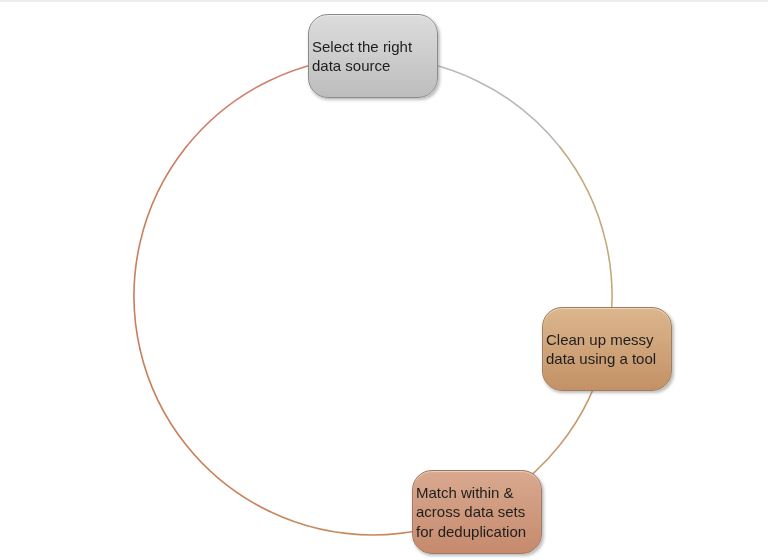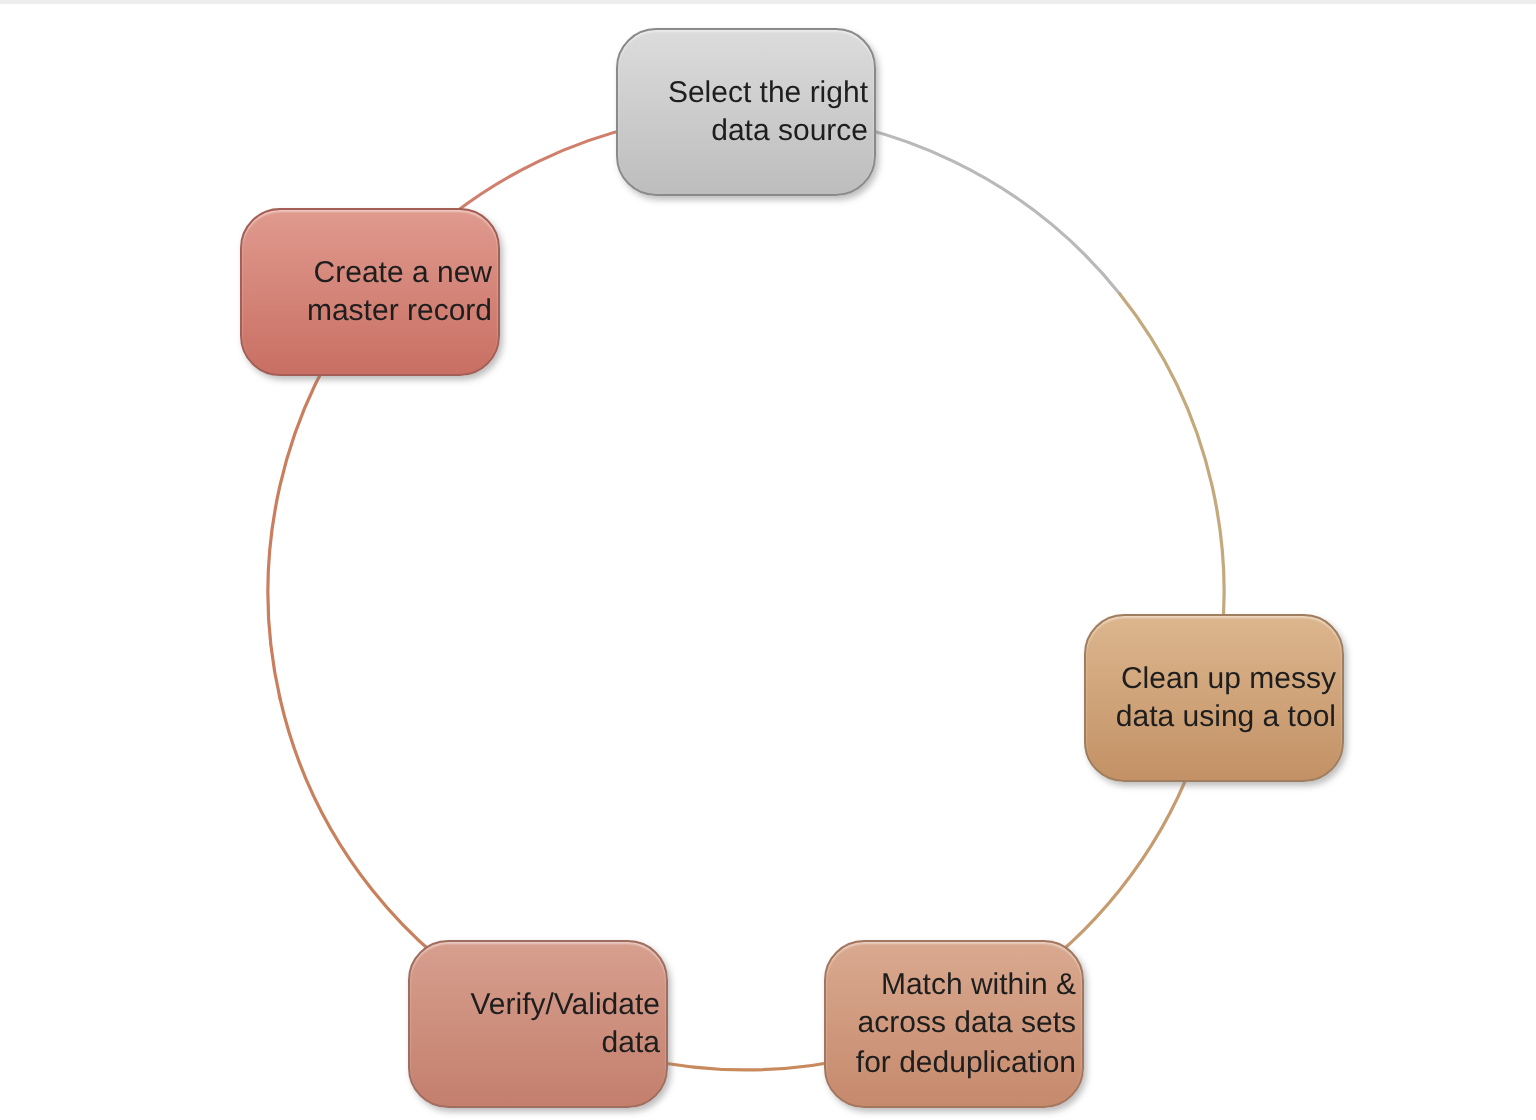--- a/index.html
+++ b/index.html
@@ -33,21 +33,21 @@
   .node {
     position: absolute;
     width: 130px;
     height: 84px;
     box-sizing: border-box;
     border: 1.5px solid #999;
     border-radius: 20px;
     display: flex;
     align-items: center;
     justify-content: center;
-    text-align: right;
+    text-align: left;
     padding: 4px 3px;
     font-size: 15px;
     line-height: 1.28;
     color: #1e1e1e;
     box-shadow: 1.5px 2px 3px rgba(110,110,110,0.45),
                 inset 0 1px 1px rgba(255,255,255,0.45);
   }
   .n0 { left: 308px; top: 14px;  }
   .n1 { left: 496px; top: 104px; }
   .n2 { left: 542px; top: 307px; }
@@ -74,19 +74,13 @@
 
   <div class="node n0" style="background: linear-gradient(rgb(220, 220, 220) 0%, rgb(189, 189, 189) 100%); border-color: rgb(138, 138, 138); color: rgb(30, 30, 30);">
     <span>Select the right data source</span>
   </div>
   <div class="node n3" style="background: linear-gradient(rgb(217, 169, 143) 0%, rgb(198, 138, 109) 100%); border-color: rgb(163, 118, 95); color: rgb(30, 30, 30);">
     <span>Match within &amp; across data sets for deduplication</span>
   </div>
   <div class="node n2" style="background: linear-gradient(rgb(220, 182, 142) 0%, rgb(195, 145, 101) 100%); border-color: rgb(159, 126, 95); color: rgb(30, 30, 30);">
     <span>Clean up messy data using a tool</span>
   </div>
-  <div class="node n4" style="background: linear-gradient(rgb(215, 159, 142) 0%, rgb(196, 127, 109) 100%); border-color: rgb(160, 110, 96); color: rgb(30, 30, 30);">
-    <span>Verify/Validate data</span>
-  </div>
-  <div class="node n6" style="background: linear-gradient(rgb(224, 154, 142) 0%, rgb(201, 111, 99) 100%); border-color: rgb(163, 95, 86); color: rgb(30, 30, 30);">
-    <span>Create a new master record</span>
-  </div>
 </div>
 
 </body></html>

